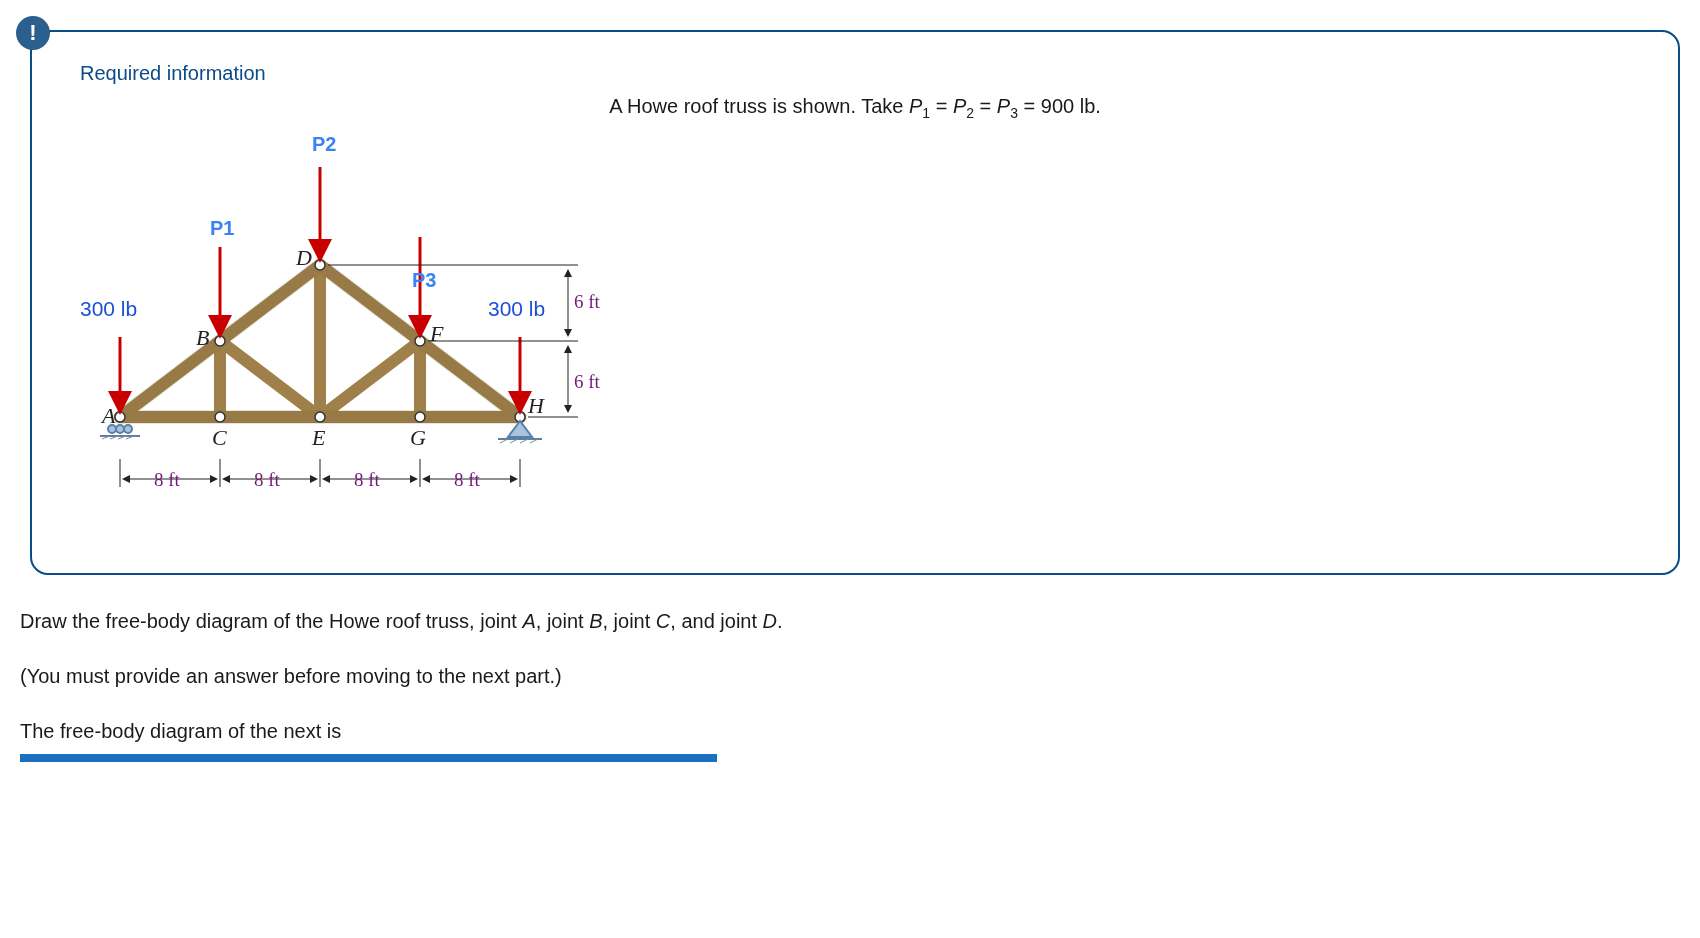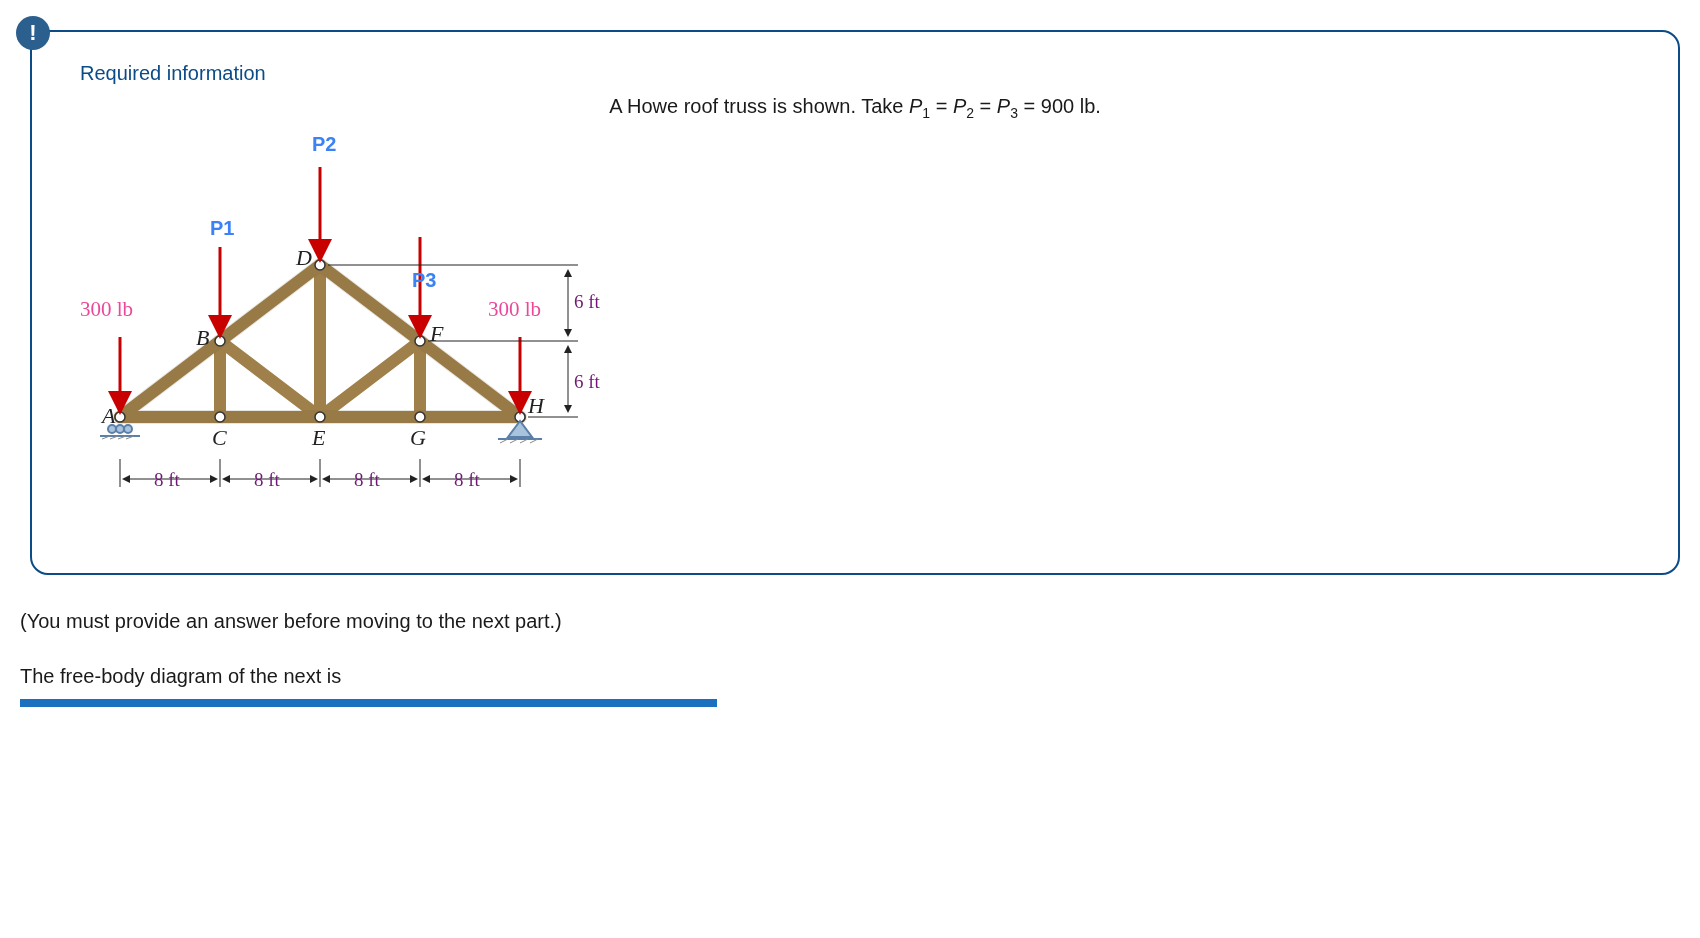--- a/index.html
+++ b/index.html
@@ -56,22 +56,22 @@
     margin-left: 0;
   }
   .plabel {
     position: absolute;
     color: #3b82f6;
     font-weight: 700;
     font-size: 20px;
   }
   .vlabel {
     position: absolute;
-    color: #ec4899;
-    font-family: Liberation Serif, serif;
+    color: #1d4ed8;
+    font-family: Liberation Sans, sans-serif;
     font-size: 21px;
   }
   .nlabel {
     position: absolute;
     font-family: 'Times New Roman', serif;
     font-style: italic;
     font-size: 22px;
     color: #222;
   }
   .dimlabel {
@@ -226,16 +226,19 @@
     <span class="dimlabel" style="left:494px; top:244px;">6 ft</span>
 
     <span class="dimlabel" style="left:74px;  top:342px;">8 ft</span>
     <span class="dimlabel" style="left:174px; top:342px;">8 ft</span>
     <span class="dimlabel" style="left:274px; top:342px;">8 ft</span>
     <span class="dimlabel" style="left:374px; top:342px;">8 ft</span>
   </div>
 </div>
 
 <div class="below">
+  <p>
+    <span>Draw the free-body diagram of the Howe roof truss, joint </span><span class="it">A</span><span>, joint </span><span class="it">B</span><span>, joint </span><span class="it">C</span><span>, and joint </span><span class="it">D</span><span>.</span>
+  </p>
   <p>(You must provide an answer before moving to the next part.)</p>
   <p style="margin-bottom:4px;">The free-body diagram of the next is</p>
   <div class="progress"></div>
 </div>
 
 </body></html>

